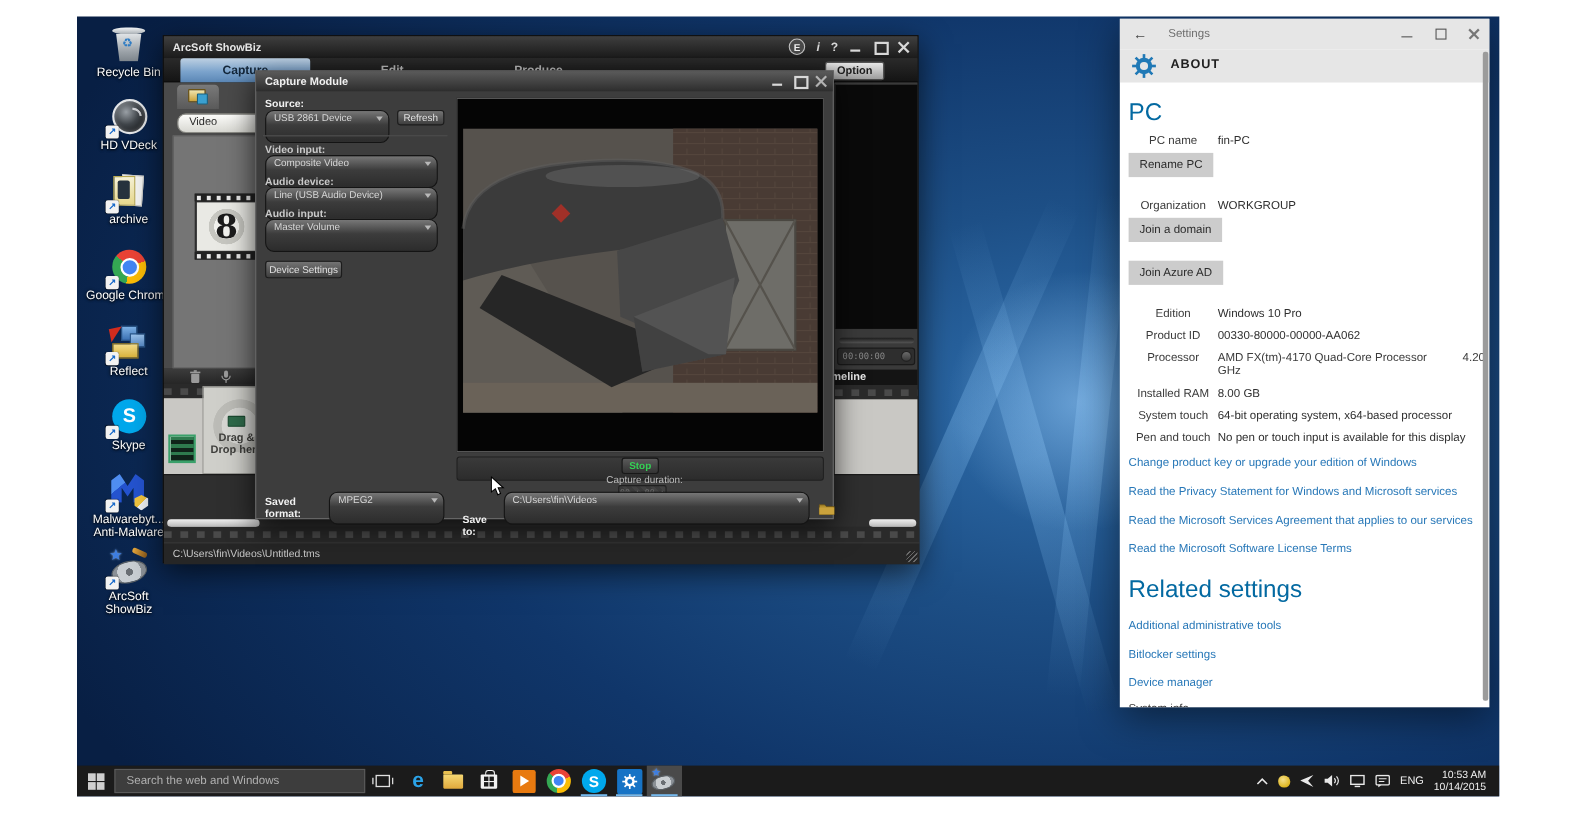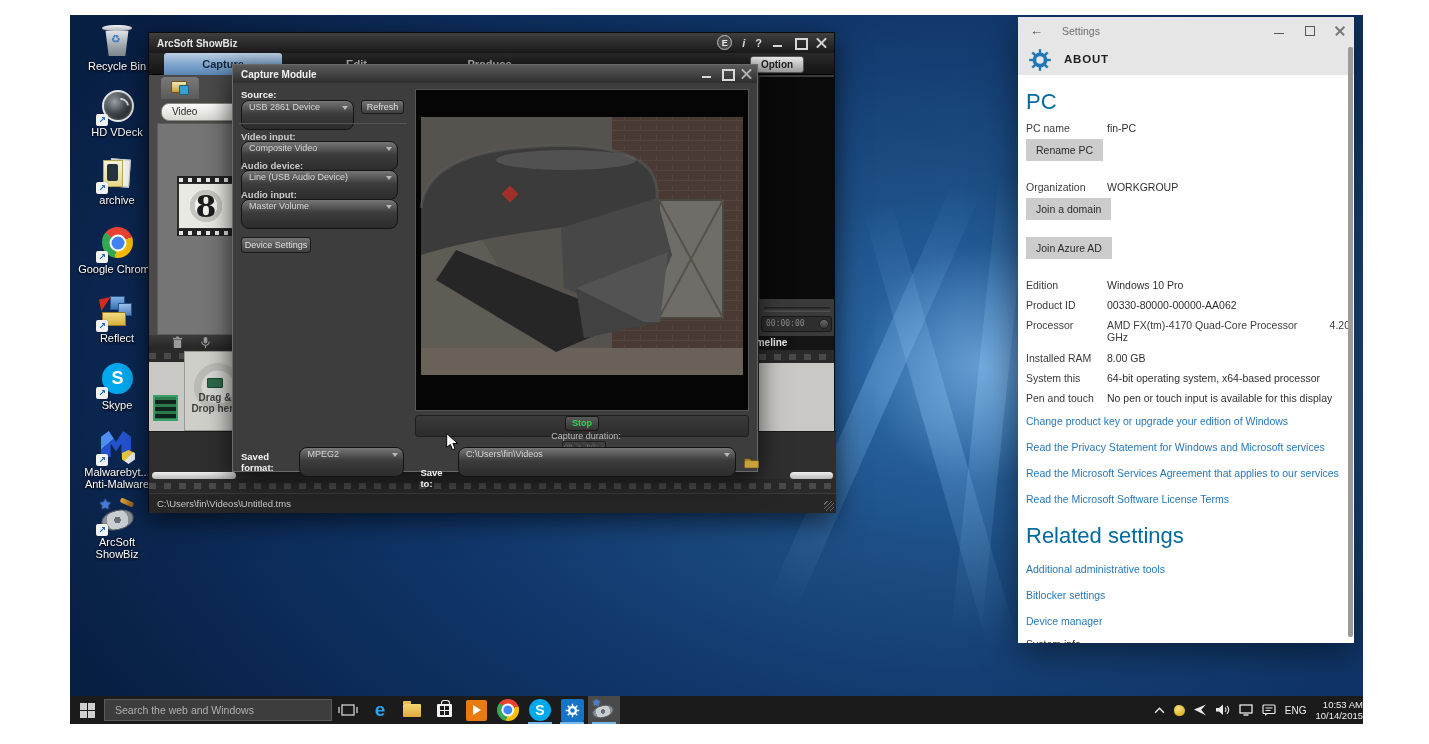--- a/index.html
+++ b/index.html
@@ -130,21 +130,21 @@
   .sw-max { width:10px; height:10px; border:1px solid #555; margin-top:1px; }
   .sw-x { width:11px; height:11px; position:relative; }
   .sw-x::before,.sw-x::after { content:""; position:absolute; left:-1px; top:5px; width:12px; height:1.5px; background:#777; }
   .sw-x::before{ transform:rotate(45deg);} .sw-x::after{ transform:rotate(-45deg);}
   .set-head { position:absolute; left:0; top:28px; width:100%; height:30px; background:#e6e6e6; }
   .set-gear { position:absolute; left:10px; top:3px; }
   .set-about { position:absolute; left:46px; top:8px; font-size:11.5px; font-weight:bold; letter-spacing:.8px; color:#1f1f1f; }
   .set-body { position:absolute; left:0; top:58px; width:100%; }
   .h-big { font-size:22px; font-weight:300; color:#0369a1; }
   .srow { position:absolute; left:8px; display:flex; font-size:10.5px; color:#3b3b3b; }
-  .srow .sl { width:81px; flex:none; }
+  .srow .sl { width:81px; flex:none;text-align:center; }
   .srow .sv { white-space:nowrap; color:#2f2f2f; }
   .set-btn { position:absolute; left:8px; height:22px; background:#cccccc; border:none; color:#2b2b2b; font-size:10.5px; padding:0 10px; font-family:inherit; }
   .slink { position:absolute; left:8px; font-size:10.5px; color:#2878b8; white-space:nowrap; }
   .set-scroll { position:absolute; right:1px; top:30px; width:5px; height:590px; background:#9b9b9b; border-radius:2px; }
   .proc-wrap { width:243px; }
   .proc-l1 { display:flex; justify-content:space-between; }
 
   
   .taskbar { position:absolute; left:0; bottom:0; width:100%; height:28px; background:#1b1b1b; z-index:6; display:flex; align-items:center; }
   .tb-start { width:34px; height:28px; display:flex; align-items:center; justify-content:center; }
@@ -158,21 +158,21 @@
   .tv-svg rect { fill:none; stroke:#e0e0e0; stroke-width:1.2; }
   .edge-e { color:#2ba3e8; font-size:19px; font-weight:bold; line-height:20px; }
   .fold { position:relative; width:18px; height:13px; background:linear-gradient(#f5d874,#e0a93c); border-radius:1px; }
   .fold::before { content:""; position:absolute; left:0; top:-3px; width:8px; height:3px; background:#e8c050; border-radius:1px 1px 0 0; }
   .store-bag { position:relative; width:15px; height:13px; background:#f2f2f2; border-radius:1px; display:grid; grid-template-columns:4px 4px; grid-template-rows:4px 4px; gap:1px; align-content:center; justify-content:center; }
   .store-bag::before { content:""; position:absolute; left:4px; top:-4px; width:7px; height:5px; border:1.5px solid #f2f2f2; border-bottom:none; border-radius:3px 3px 0 0; }
   .store-bag div { background:#1b1b1b; }
   .films { width:21px; height:21px; background:#e87a10; border-radius:2px; display:flex; align-items:center; justify-content:center; }
   .films::after { content:""; border-left:8px solid #fff; border-top:5px solid transparent; border-bottom:5px solid transparent; margin-left:2px; }
   .set-tile { width:23px; height:23px; background:#1673c5; border-radius:2px; display:flex; align-items:center; justify-content:center; }
-  .tray { margin-left:auto; display:flex; align-items:center; gap:9px; padding-right:0; }
+  .tray { margin-left:auto; display:flex; align-items:center; gap:9px; padding-right:12px; }
   .tray svg { display:block; }
   .tray-lang { color:#f0f0f0; font-size:10px; }
   .tray-clock { color:#f0f0f0; font-size:9.5px; text-align:right; line-height:11px; }
   .yellow-dot { width:11px; height:11px; border-radius:45% 55% 50% 50%; background:radial-gradient(circle at 40% 35%, #f5e08a, #dfb61f 70%); }
 
   
   .scene { position:absolute; left:0; top:0; width:100%; height:100%; }
 </style>
 </head>
 <body>
@@ -493,21 +493,21 @@
               <span>4.20</span>
             </span>
           <span>GHz</span>
         </span>
       </div>
       <div class="srow" style="top:277px;">
         <span class="sl">Installed RAM</span>
           <span class="sv">8.00 GB</span>
       </div>
       <div class="srow" style="top:297px;">
-        <span class="sl">System this</span>
+        <span class="sl">System touch</span>
           <span class="sv">64-bit operating system, x64-based processor</span>
       </div>
       <div class="srow" style="top:317px;">
         <span class="sl">Pen and touch</span>
           <span class="sv">No pen or touch input is available for this display</span>
       </div>
 
       <a class="slink" style="top:340px;">Change product key or upgrade your edition of Windows</a>
       <a class="slink" style="top:366px;">Read the Privacy Statement for Windows and Microsoft services</a>
       <a class="slink" style="top:392px;">Read the Microsoft Services Agreement that applies to our services</a>

